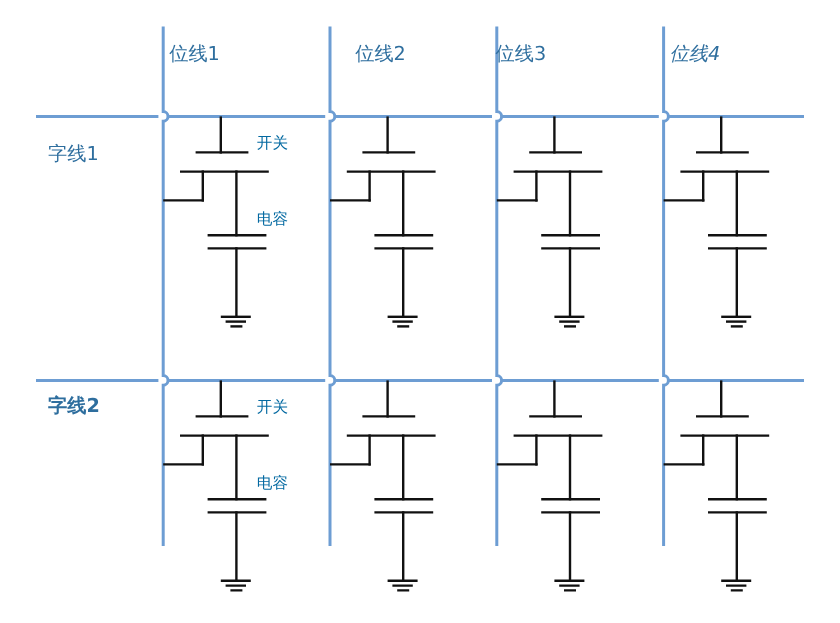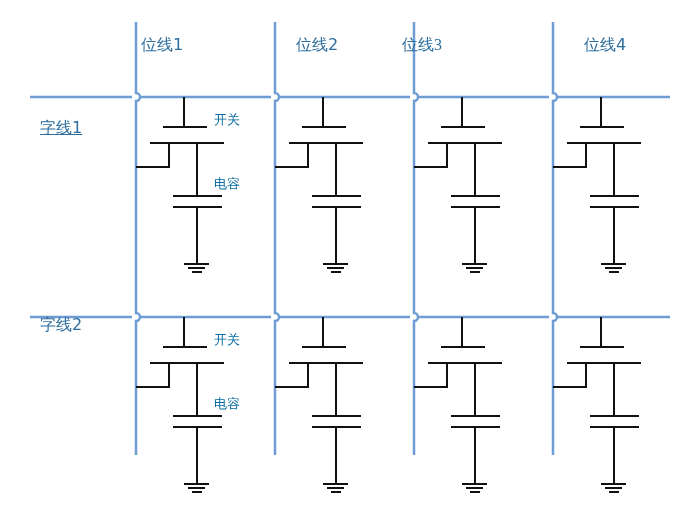--- a/index.html
+++ b/index.html
@@ -134,23 +134,23 @@
           <line x1="614" y1="427" x2="614" y2="484" stroke="#111111" stroke-width="2" stroke-linecap="square"></line>
           <line x1="602" y1="484" x2="625" y2="484" stroke="#111111" stroke-width="2" stroke-linecap="square"></line>
           <line x1="606" y1="488" x2="621" y2="488" stroke="#111111" stroke-width="2" stroke-linecap="square"></line>
           <line x1="610" y1="492" x2="618" y2="492" stroke="#111111" stroke-width="2" stroke-linecap="square"></line>
         </g>
       </g>
   </svg>
 
   <span class="lbl-blue" style="left:141px;top:37px;">位线1</span>
   <span class="lbl-blue" style="left:296px;top:37px;">位线2</span>
-  <span class="lbl-blue" style="left:402px;top:37px;font-family:Liberation Serif, serif;">位线3</span>
-  <span class="lbl-blue" style="left:584px;top:37px;">位线4</span>
+  <span class="lbl-blue" style="left:413px;top:37px;">位线3</span>
+  <span class="lbl-blue" style="left:558px;top:37px;font-style:italic;">位线4</span>
 
-  <span class="lbl-blue" style="left:40px;top:120px;text-decoration:underline;">字线1</span>
-  <span class="lbl-blue" style="left:40px;top:317px;">字线2</span>
+  <span class="lbl-blue" style="left:40px;top:120px;">字线1</span>
+  <span class="lbl-blue" style="left:40px;top:330px;font-weight:bold;">字线2</span>
 
   <span class="lbl-black" style="left:214px;top:113px;">开关</span>
   <span class="lbl-black" style="left:214px;top:177px;">电容</span>
   <span class="lbl-black" style="left:214px;top:333px;">开关</span>
   <span class="lbl-black" style="left:214px;top:397px;">电容</span>
 </div>
 
 </body></html>

